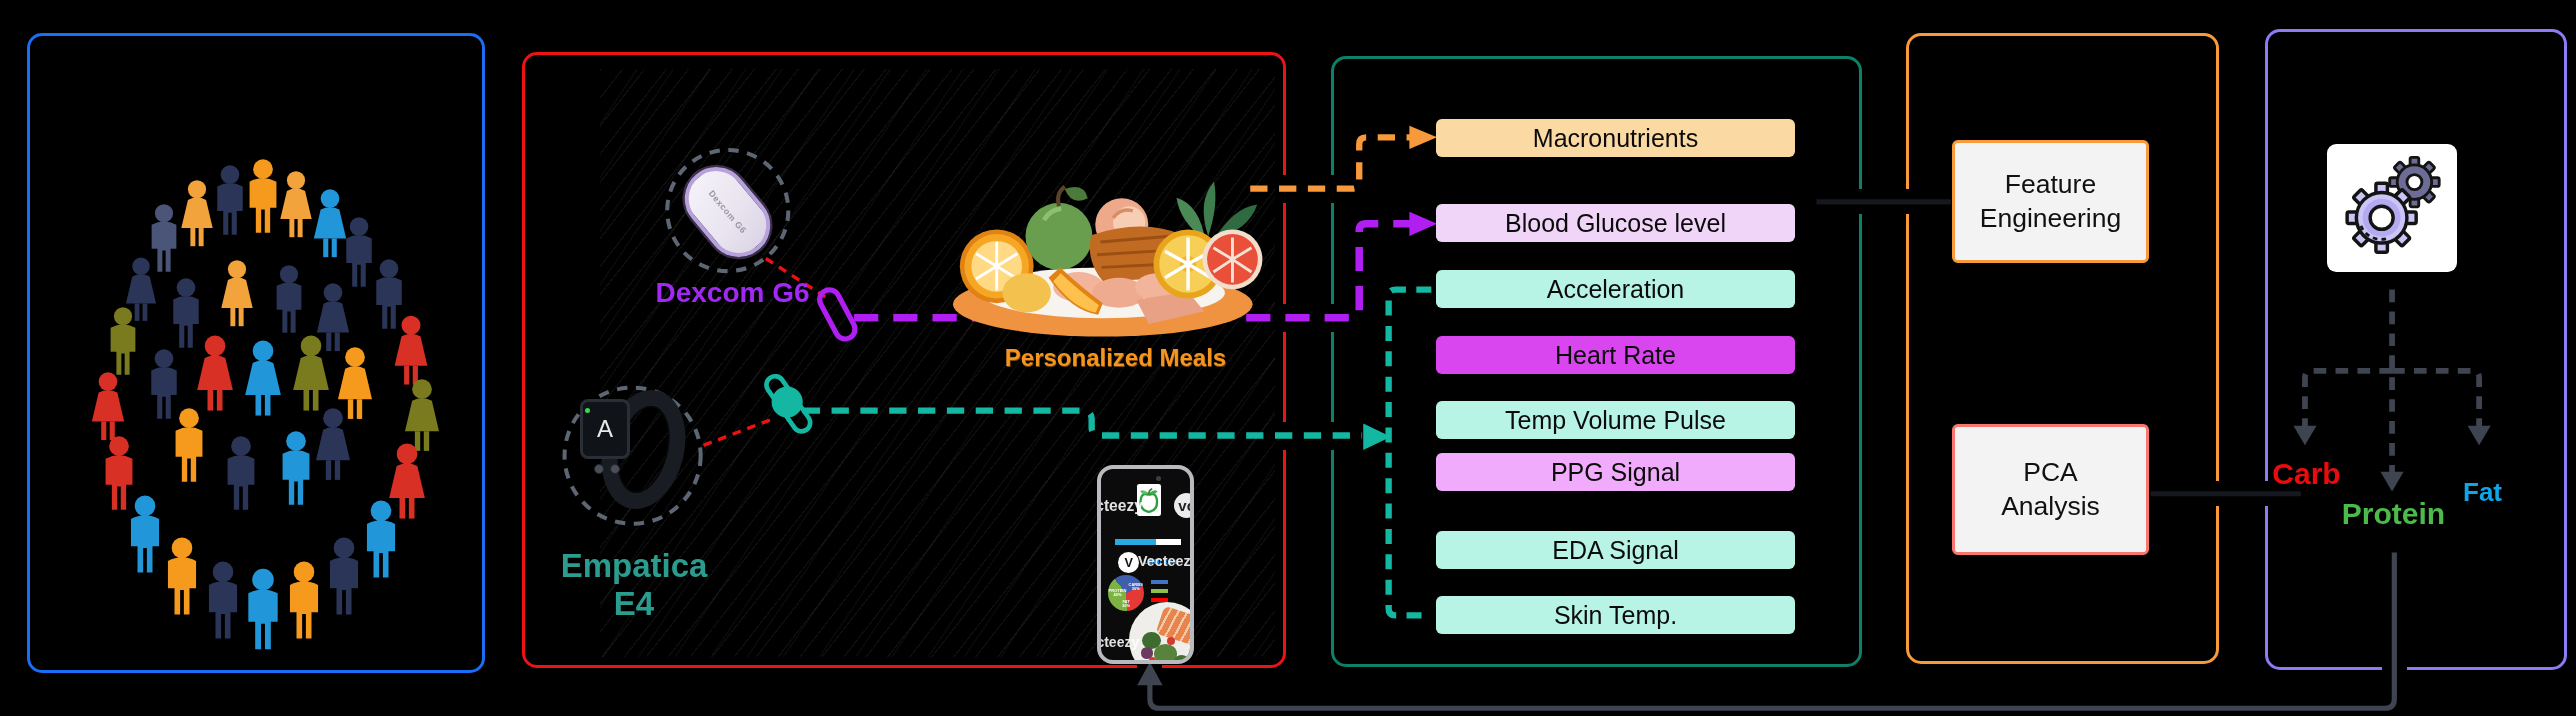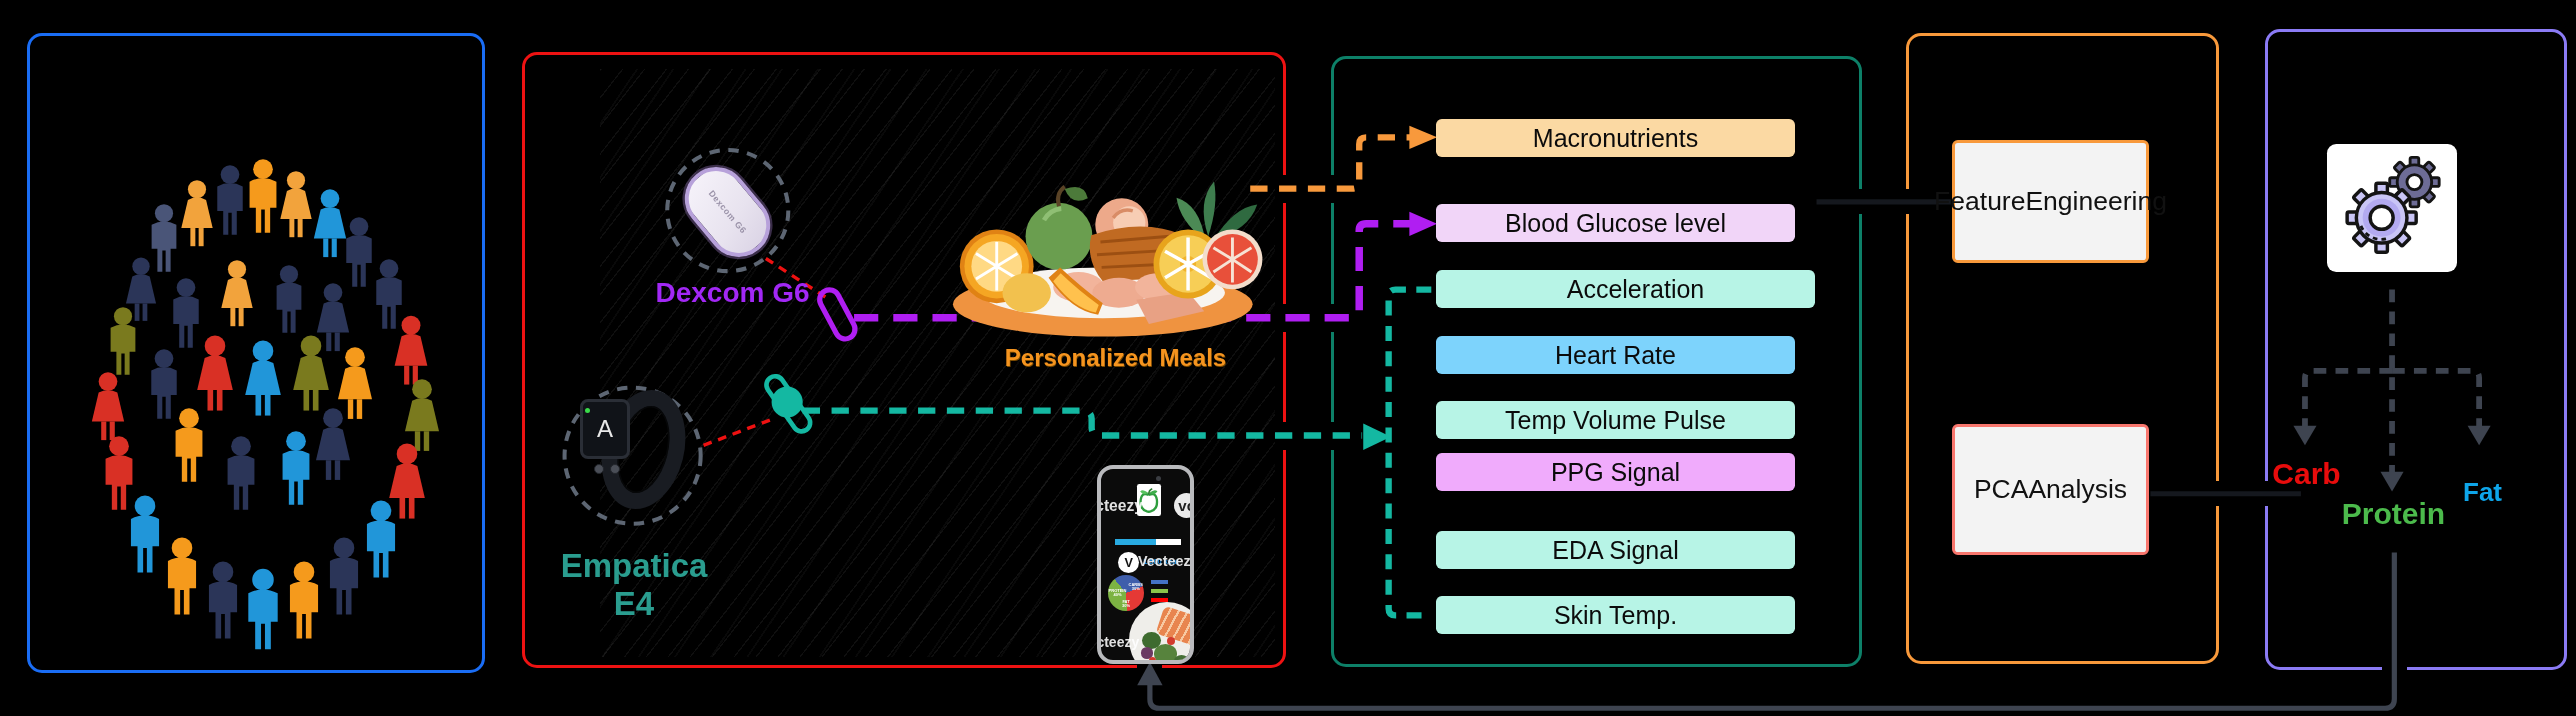--- a/index.html
+++ b/index.html
@@ -11,21 +11,21 @@
       repeating-linear-gradient(128deg, rgba(255,255,255,0.06) 0 1.2px, transparent 1.2px 17.3px),
       repeating-linear-gradient(124deg, rgba(255,255,255,0.035) 0 1.7px, transparent 1.7px 30px);}
   .brk{position:absolute;background:#000;z-index:3;}
   #overlay{position:absolute;left:0;top:0;z-index:4;}
   .content{position:absolute;z-index:5;}
   .lbl{position:absolute;z-index:6;font-weight:bold;text-align:center;}
   .sigbox{position:absolute;z-index:5;left:1436px;width:359px;height:38px;border-radius:5.8px;
           display:flex;align-items:center;justify-content:center;
           font-size:25px;color:#0b0b0b;}
   .procbox{position:absolute;z-index:5;left:1952px;width:197px;background:#f3f3f3;border-radius:5.8px;
-           box-sizing:border-box;display:flex;align-items:center;justify-content:center;
+           box-sizing:border-box;display:flex;flex-direction:column;align-items:center;justify-content:center;
            font-size:26.5px;color:#111;line-height:1.25;text-align:center;}
   .person{position:absolute;transform:translate(-50%,-50%);}
   
   #phone{position:absolute;left:1097px;top:465px;width:97px;height:199px;z-index:6;
          background:#0b0b0b;border:4px solid #b9babd;border-radius:16px;box-sizing:border-box;
          overflow:hidden;}
   #phone .cam{position:absolute;left:55px;top:7px;width:5.2px;height:5.2px;border-radius:50%;background:#3a3d42;}
   #phone .applebox{position:absolute;left:36px;top:15px;width:24px;height:32px;background:#fff;border-radius:2.3px;
                    display:flex;align-items:center;justify-content:center;}
   #phone .wm{position:absolute;color:rgba(255,255,255,0.88);font-weight:bold;}
@@ -390,22 +390,22 @@
       <div class="dot" style="left:38px;top:35px;width:8px;height:8px;background:#d23b2e;"></div>
       <div class="dot" style="left:19.6px;top:55px;width:7px;height:7px;background:#d23b2e;"></div>
       <div class="dot" style="left:45px;top:53px;width:15px;height:11.5px;background:#456f35;"></div>
     </div>
     <span class="wm" style="left:-4.6px;top:165px;font-size:14px;">cteezy</span>
   </div>
 
   <div id="sigboxes">
       <div class="sigbox" style="top: 119px; background: rgb(251, 217, 163);">Macronutrients</div>
       <div class="sigbox" style="top: 204px; background: rgb(241, 213, 248);">Blood Glucose level</div>
-      <div class="sigbox" style="top: 270px; background: rgb(183, 244, 230); padding-left: 20px;">Acceleration</div>
-      <div class="sigbox" style="top: 336px; background: #7dd3fc;">Heart Rate</div>
+      <div class="sigbox" style="top: 270px; background: rgb(183, 244, 230);">Acceleration</div>
+      <div class="sigbox" style="top: 336px; background: #d946ef;">Heart Rate</div>
       <div class="sigbox" style="top: 401px; background: rgb(183, 244, 230);">Temp Volume Pulse</div>
       <div class="sigbox" style="top: 453px; background: #f0abfc;">PPG Signal</div>
       <div class="sigbox" style="top: 531px; background: rgb(183, 244, 230);">EDA Signal</div>
       <div class="sigbox" style="top: 596px; background: rgb(183, 244, 230);">Skin Temp.</div>
     </div>
 
   <div class="procbox" style="top:140px;height:123px;border:3.5px solid #f8993b;">
     <span>Feature</span>
     <span>Engineering</span>
   </div>

